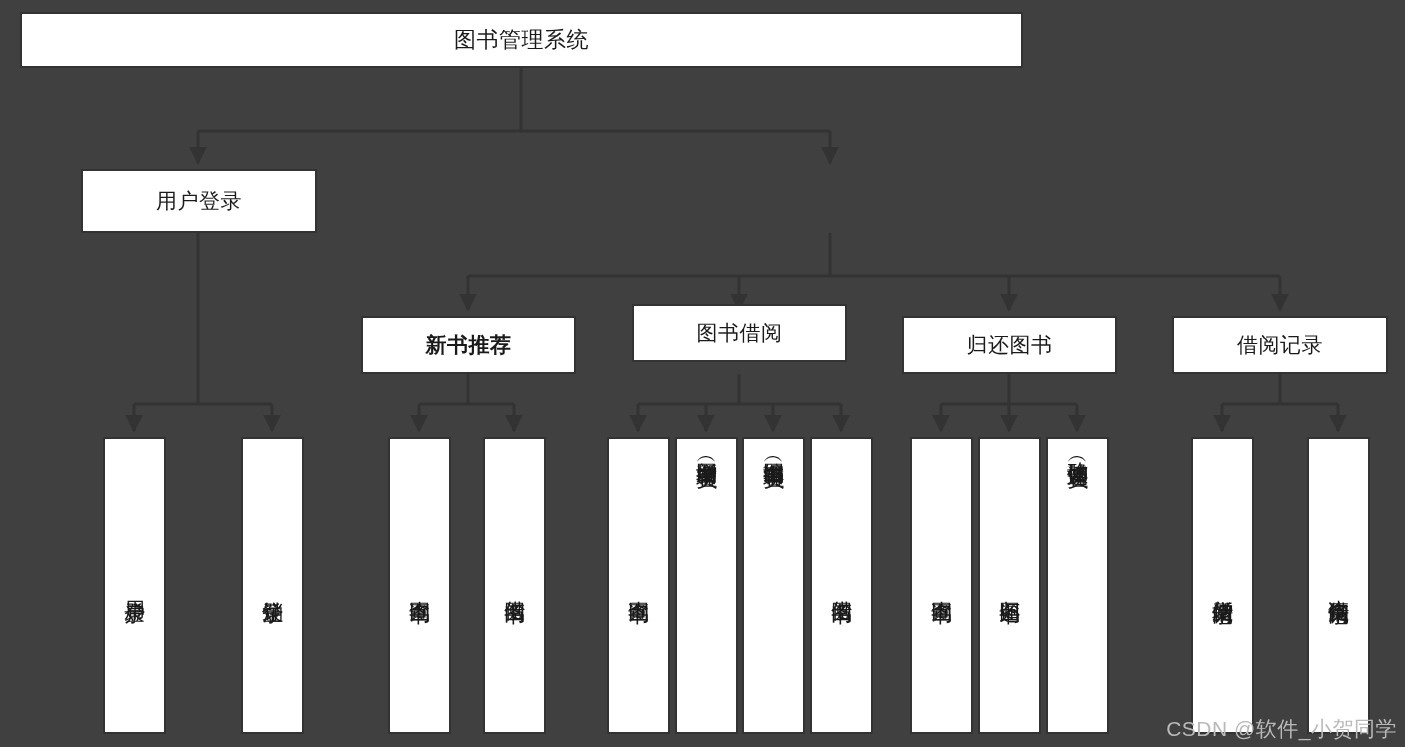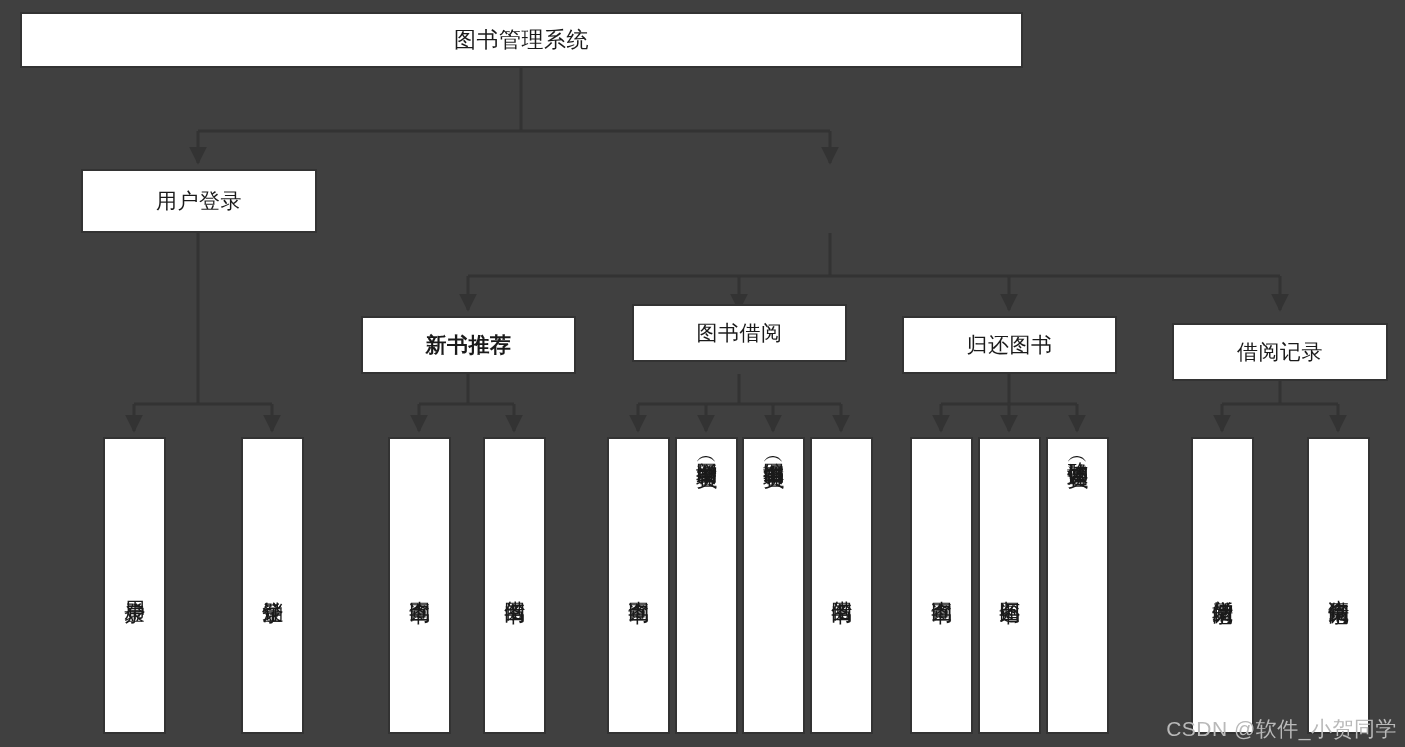--- a/index.html
+++ b/index.html
@@ -145,21 +145,21 @@
 
   <div class="node horiz" style="left:361px; top:316px; width:215px; height:58px;font-weight:bold;">
     <span class="node-label">新书推荐</span>
   </div>
   <div class="node horiz" style="left:632px; top:304px; width:215px; height:58px;">
     <span class="node-label">图书借阅</span>
   </div>
   <div class="node horiz" style="left:902px; top:316px; width:215px; height:58px;">
     <span class="node-label">归还图书</span>
   </div>
-  <div class="node horiz" style="left:1172px; top:323px; width:216px; height:58px;">
+  <div class="node horiz" style="left:1172px; top:316px; width:216px; height:58px;">
     <span class="node-label">借阅记录</span>
   </div>
 
   <div class="node vert pad-mid" style="left:103px; top:437px; width:63px; height:297px;">
     <span class="node-label">用户登录</span>
   </div>
   <div class="node vert pad-mid" style="left:241px; top:437px; width:63px; height:297px;">
     <span class="node-label">注销登录</span>
   </div>
 

